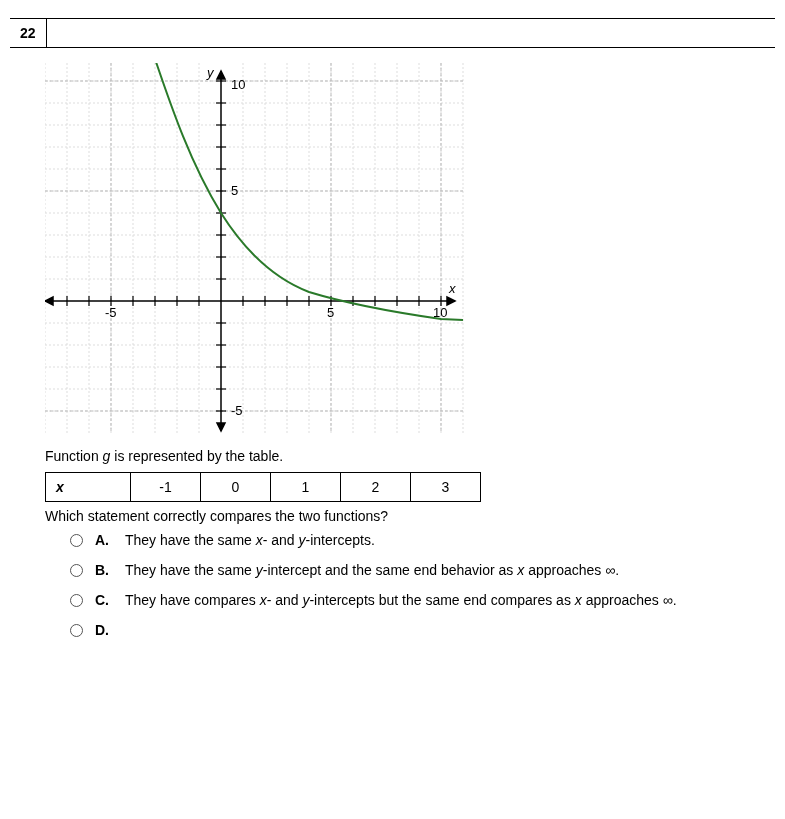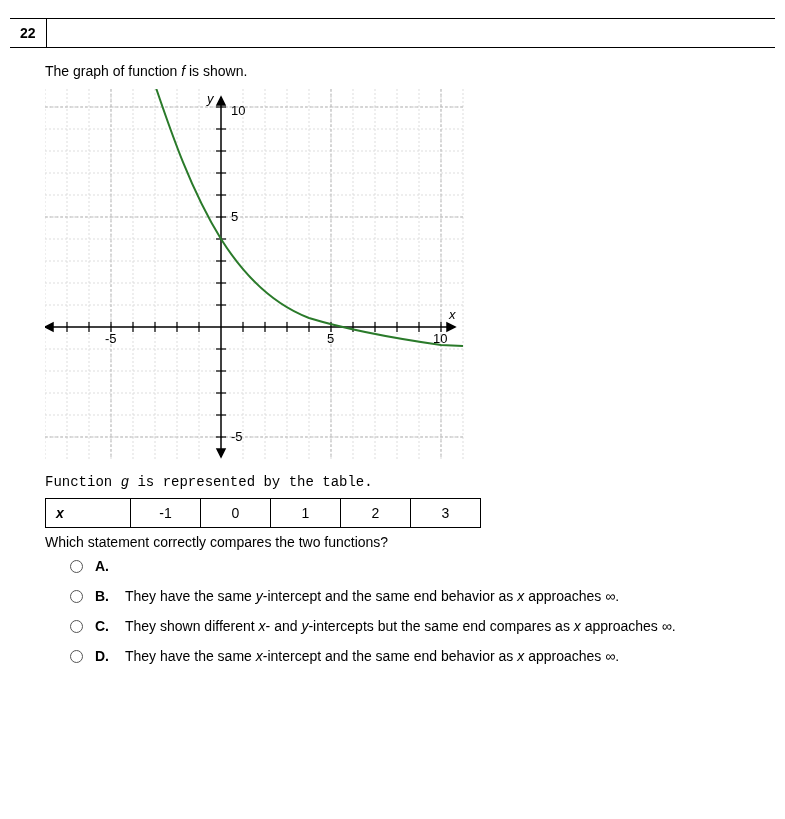--- a/index.html
+++ b/index.html
@@ -36,21 +36,20 @@
       margin-bottom: 10px;
     }
     .italic { font-style: italic; }
     .graph-container {
       margin-bottom: 15px;
     }
     svg.graph { display: block; }
     .table-caption {
       margin-top: 10px;
       margin-bottom: 8px;
-      font-family: Liberation Mono, monospace;
     }
     table.data-table {
       border-collapse: collapse;
       margin-bottom: 6px;
     }
     table.data-table td {
       border: 1px solid #000;
       padding: 6px 10px;
       text-align: center;
       min-width: 70px;
@@ -104,23 +103,20 @@
 <body>
 
 <div class="question-header">
   <div class="qnum">22</div>
   <div style="flex:1"></div>
 </div>
 
 <div class="question-content">
 
 
-  <p class="description">
-    <span>The graph of function </span><span class="italic">f</span><span> is shown.</span>
-  </p>
 
   <div class="graph-container">
     <svg class="graph" width="420" height="370" viewBox="0 0 420 370">
 
       <rect x="0" y="0" width="420" height="370" fill="#fff"></rect>
 
       <g stroke="#ddd" stroke-width="1" stroke-dasharray="2,2">
 
         <line x1="0" y1="0" x2="0" y2="370"></line>
           <line x1="22" y1="0" x2="22" y2="370"></line>
@@ -244,37 +240,37 @@
     </tr>
   </tbody>
     </table>
 
   <p class="compare-question">Which statement correctly compares the two functions?</p>
 
   <div class="options">
     <div class="option-row">
       <span class="radio"></span>
       <span class="option-label">A.</span>
+      <span class="option-text">
+        <span>They have the same </span><span class="italic">x</span><span>- and </span><span class="italic">y</span><span>-intercepts.</span>
+      </span>
     </div>
     <div class="option-row">
       <span class="radio"></span>
       <span class="option-label">B.</span>
       <span class="option-text">
         <span>They have the same </span><span class="italic">y</span><span>-intercept and the same end behavior as </span><span class="italic">x</span><span> approaches ∞.</span>
       </span>
     </div>
     <div class="option-row">
       <span class="radio"></span>
       <span class="option-label">C.</span>
       <span class="option-text">
-        <span>They shown different </span><span class="italic">x</span><span>- and </span><span class="italic">y</span><span>-intercepts but the same end compares as </span><span class="italic">x</span><span> approaches ∞.</span>
+        <span>They have compares </span><span class="italic">x</span><span>- and </span><span class="italic">y</span><span>-intercepts but the same end compares as </span><span class="italic">x</span><span> approaches ∞.</span>
       </span>
     </div>
     <div class="option-row">
       <span class="radio"></span>
       <span class="option-label">D.</span>
-      <span class="option-text">
-        <span>They have the same </span><span class="italic">x</span><span>-intercept and the same end behavior as </span><span class="italic">x</span><span> approaches ∞.</span>
-      </span>
     </div>
   </div>
 
 </div>
 
 </body></html>

